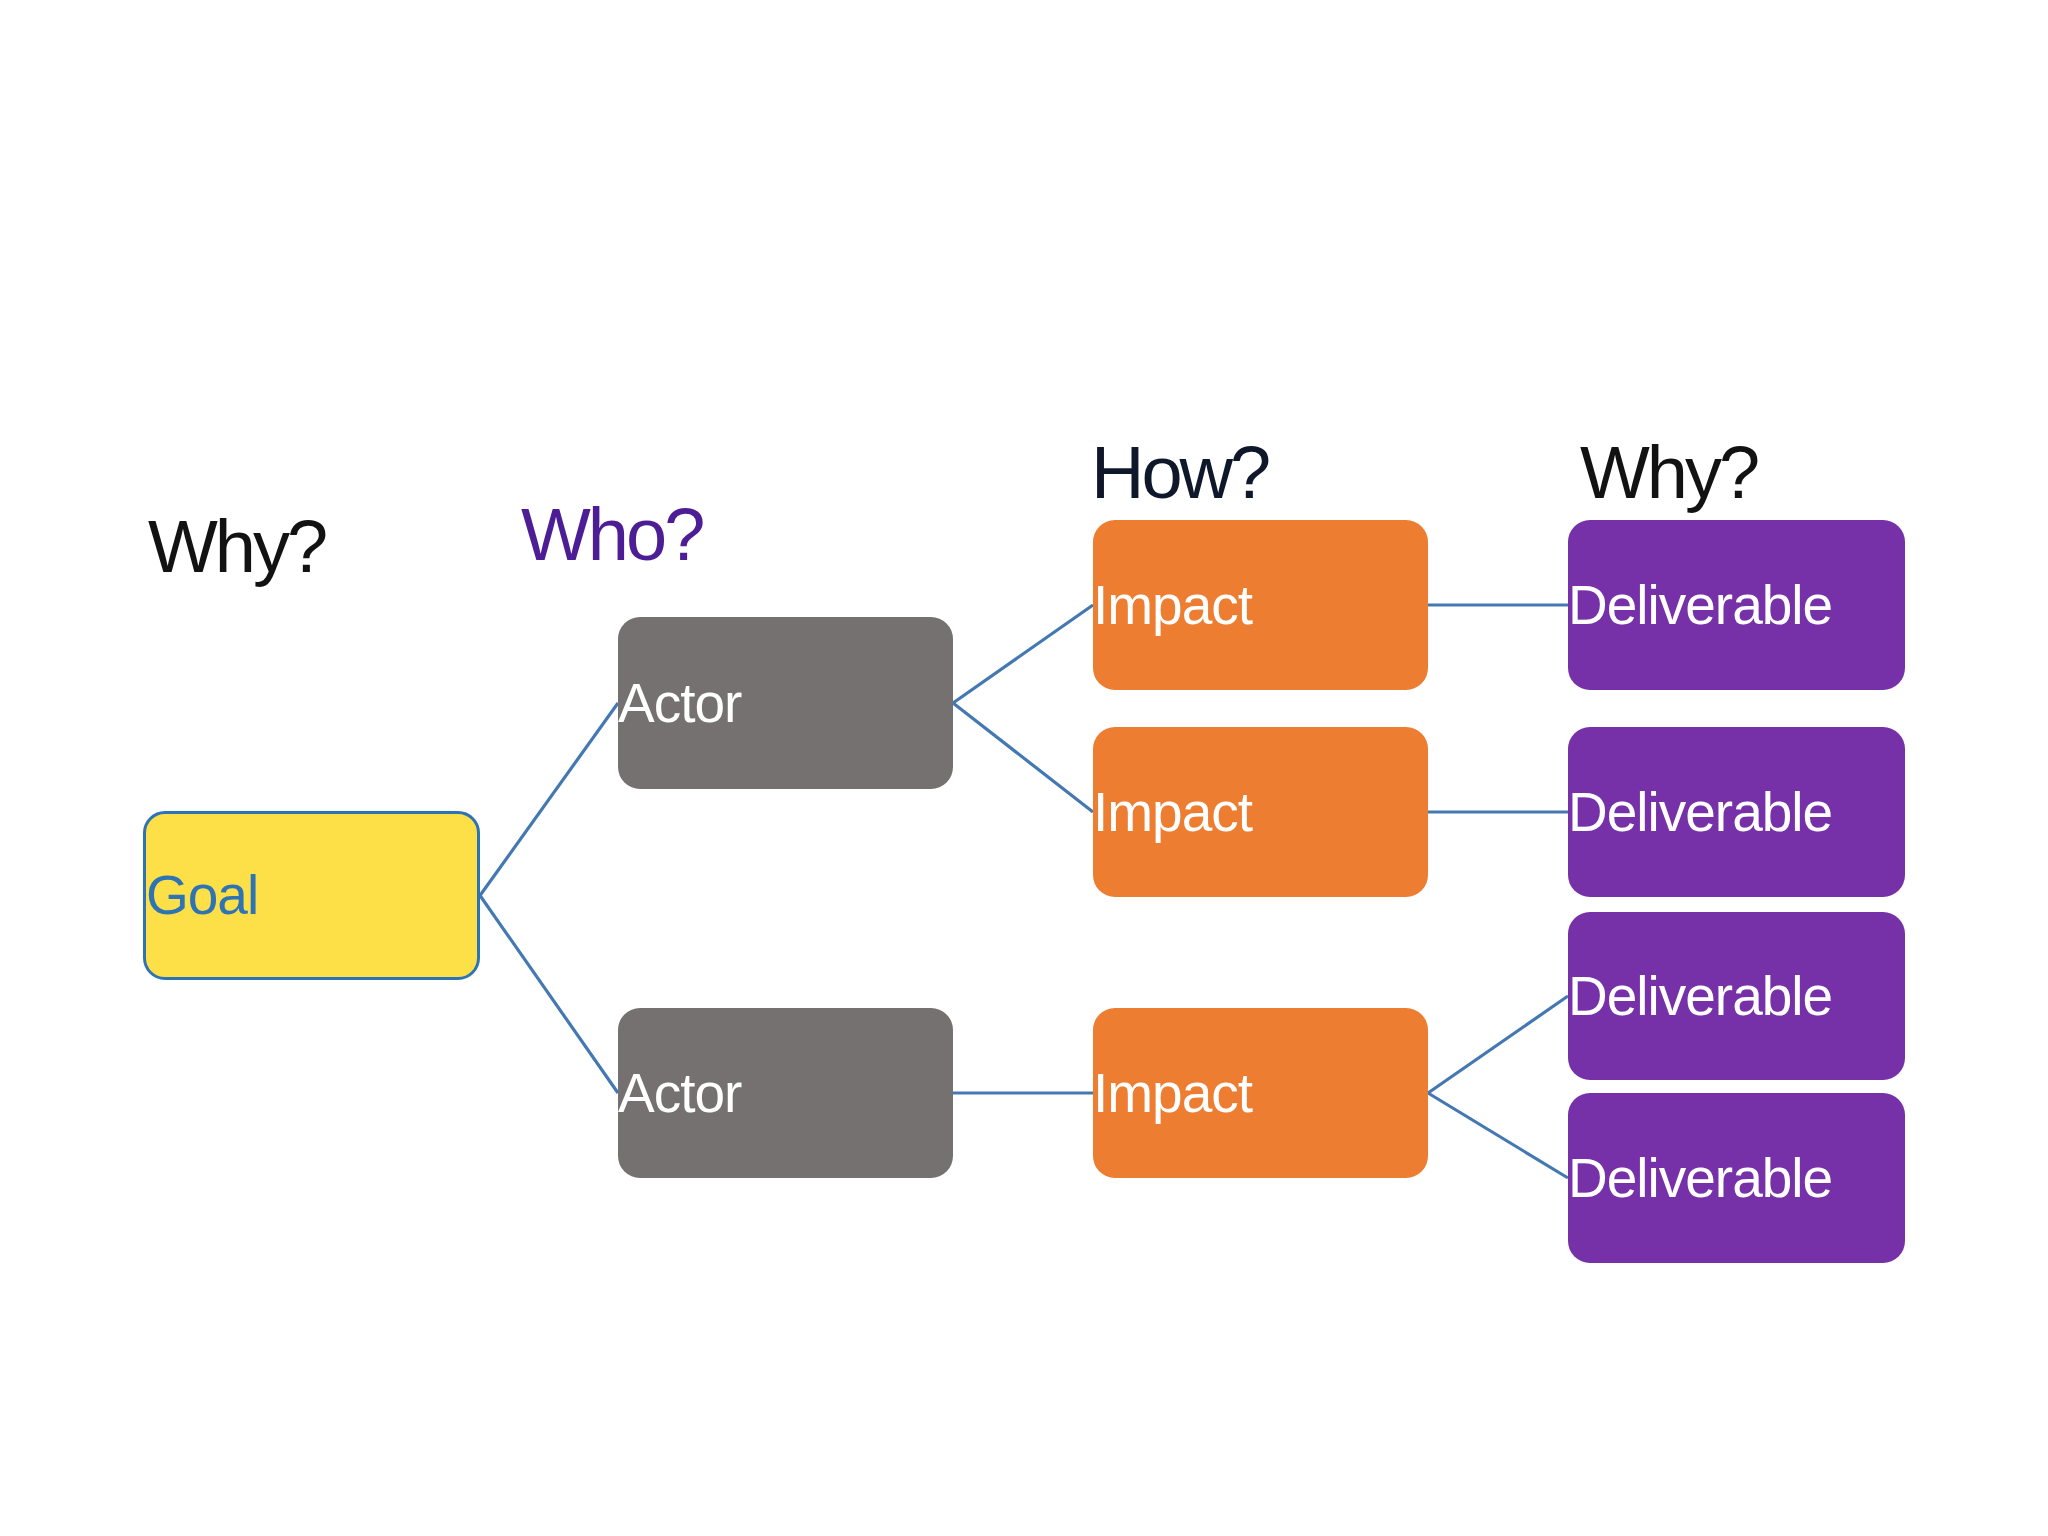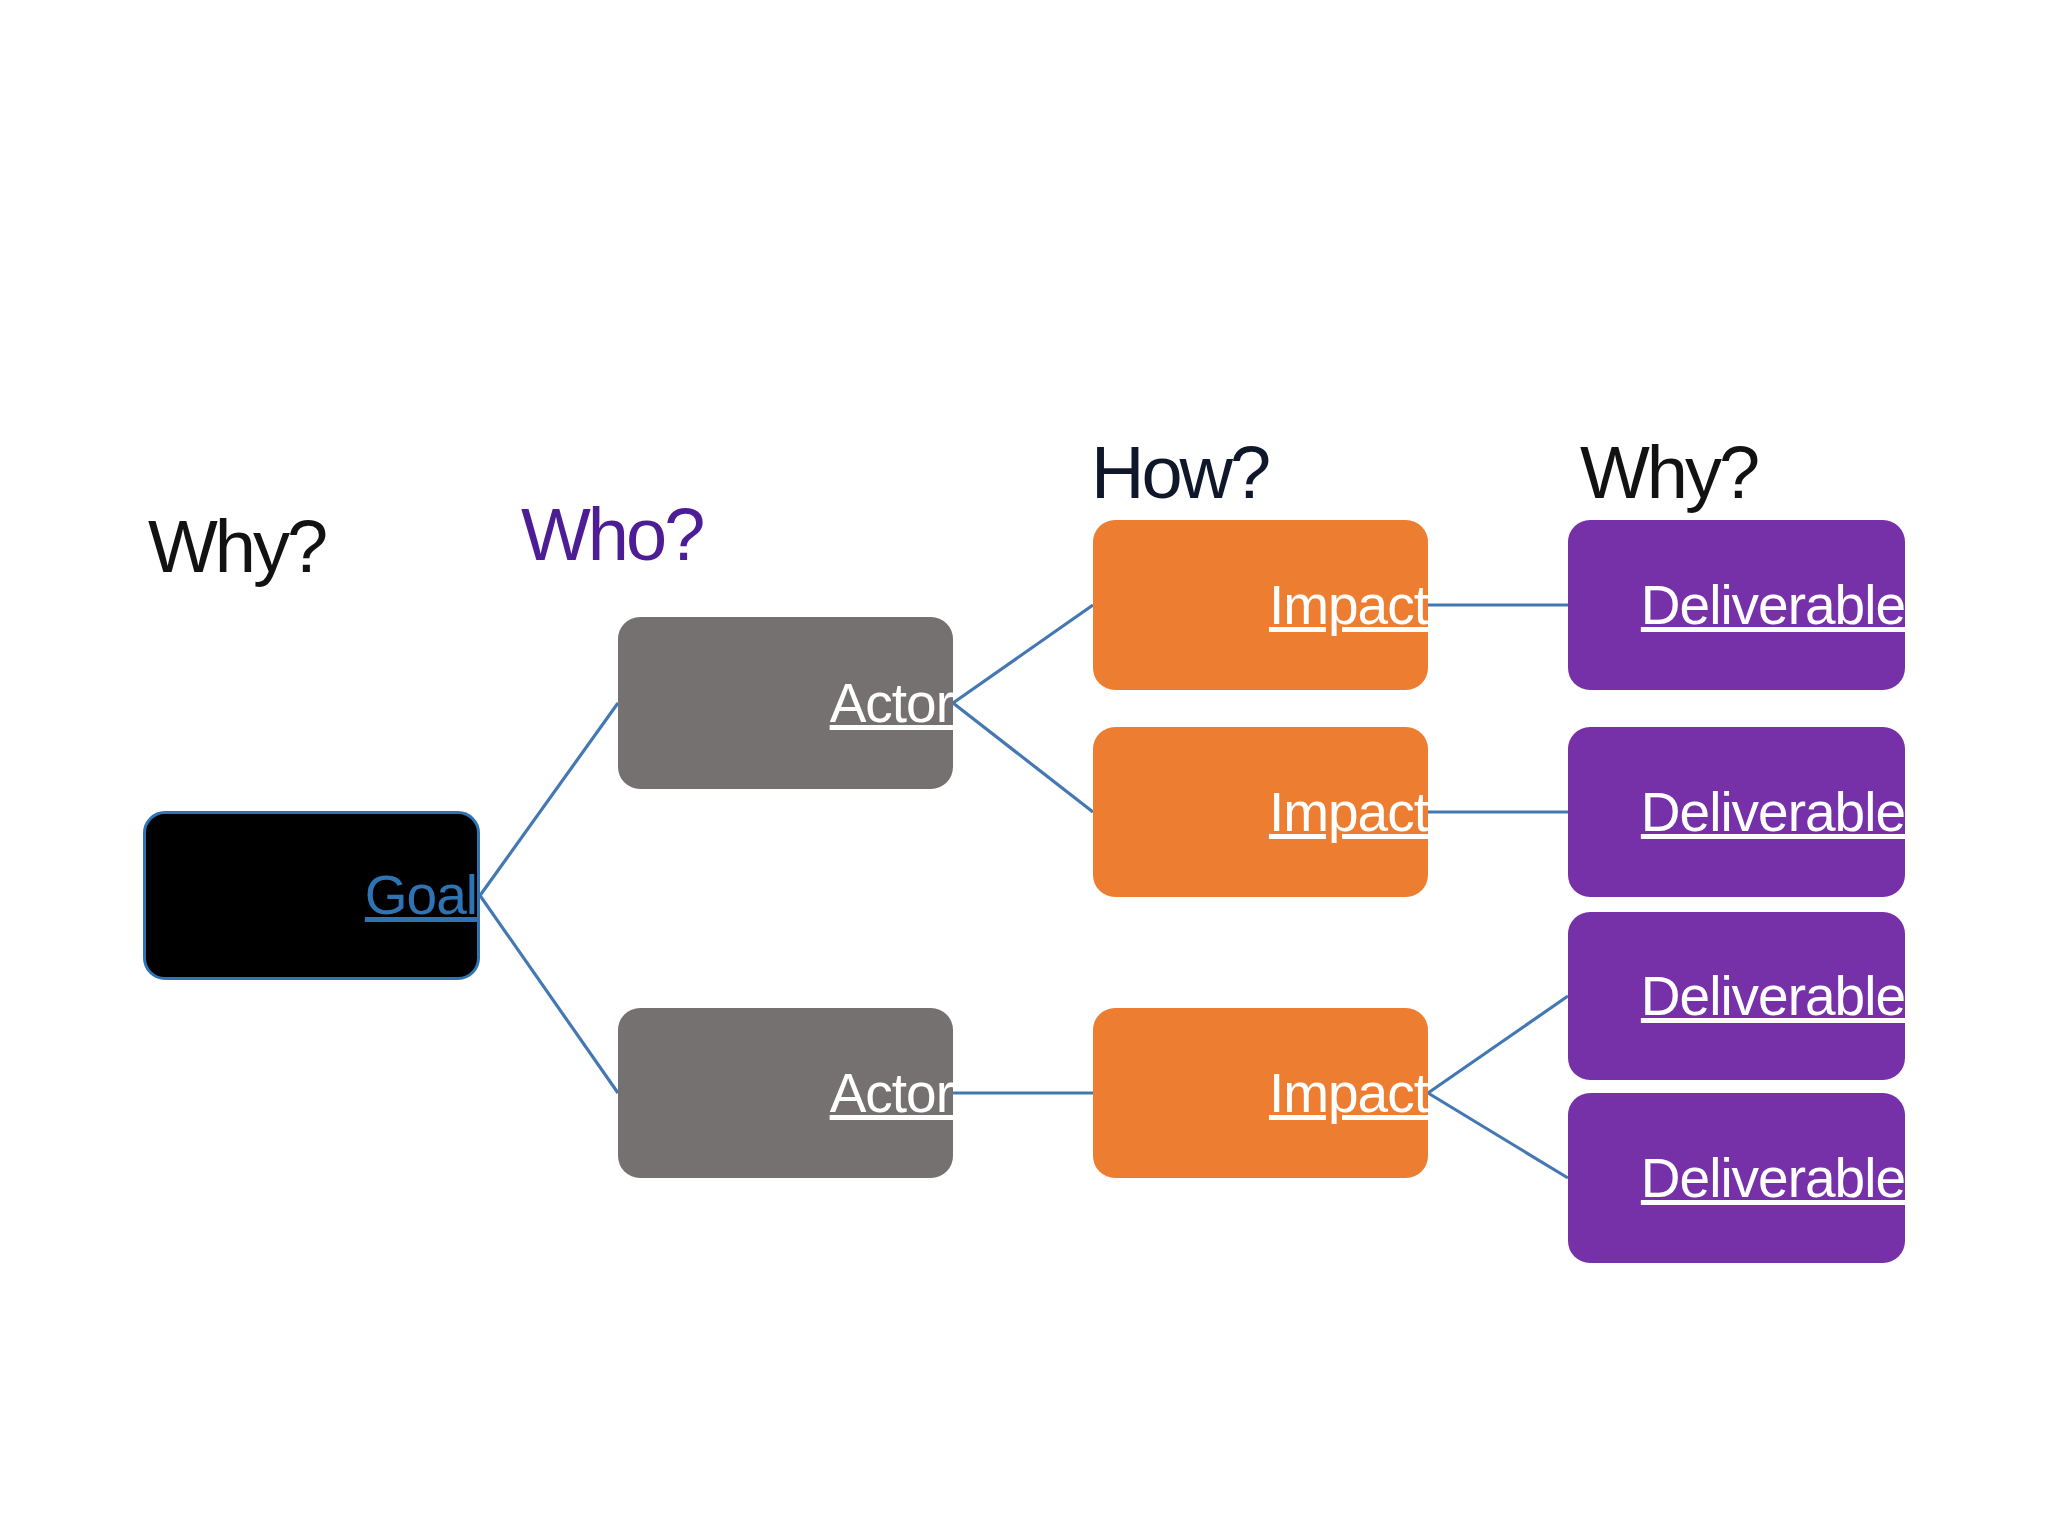--- a/index.html
+++ b/index.html
@@ -42,25 +42,24 @@
     line-height: 1.0;
     color: #121212;
     white-space: nowrap;
   }
   .node {
     position: absolute;
     box-sizing: border-box;
     border-radius: 22px;
     display: flex;
     align-items: center;
-    justify-content: flex-end;
+    justify-content: flex-start;
     font-size: 55px;
     line-height: 1.1;
     white-space: nowrap;
-    text-decoration: underline;
   }
   .node .node-label {
     letter-spacing: -1px;
   }
 </style>
 </head>
 <body>
 
 <div class="stage">
   <svg class="edges-layer" id="edges" viewBox="0 0 2048 1536" xmlns="http://www.w3.org/2000/svg">
@@ -74,21 +73,21 @@
       <line x1="1428" y1="1093" x2="1568" y2="996" stroke="#4478B2" stroke-width="3.2"></line>
       <line x1="1428" y1="1093" x2="1568" y2="1178" stroke="#4478B2" stroke-width="3.2"></line>
     </svg>
   <div id="headers">
       <div class="col-header" style="left: 148px; top: 510px; color: rgb(18, 18, 18);">Why?</div>
       <div class="col-header" style="left: 521px; top: 498px; color: #4c1d95;">Who?</div>
       <div class="col-header" style="left: 1091px; top: 436px; color: #0f172a;">How?</div>
       <div class="col-header" style="left: 1580px; top: 436px; color: rgb(18, 18, 18);">Why?</div>
     </div>
   <div id="nodes">
-      <div class="node node-goal" style="left: 143px; top: 811px; width: 337px; height: 169px; background: #000000; border: 3px solid rgb(46, 116, 181); color: rgb(46, 116, 181); padding-left: 24px;">
+      <div class="node node-goal" style="left: 143px; top: 811px; width: 337px; height: 169px; background: #fde047; border: 3px solid rgb(46, 116, 181); color: rgb(46, 116, 181);">
         <span class="node-label">Goal</span>
       </div>
       <div class="node node-actor" style="left: 618px; top: 617px; width: 335px; height: 172px; background: rgb(118, 113, 113); color: rgb(255, 255, 255);">
         <span class="node-label">Actor</span>
       </div>
       <div class="node node-actor" style="left: 618px; top: 1008px; width: 335px; height: 170px; background: rgb(118, 113, 113); color: rgb(255, 255, 255);">
         <span class="node-label">Actor</span>
       </div>
       <div class="node node-impact" style="left: 1093px; top: 520px; width: 335px; height: 170px; background: rgb(237, 125, 49); color: rgb(255, 255, 255);">
         <span class="node-label">Impact</span>

